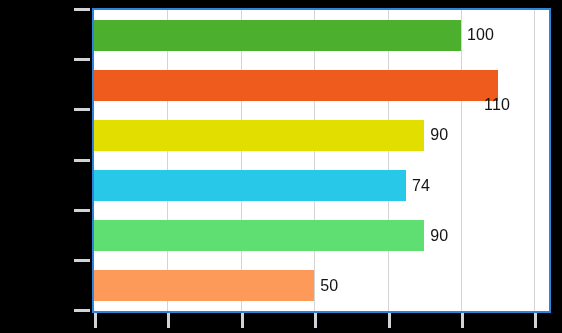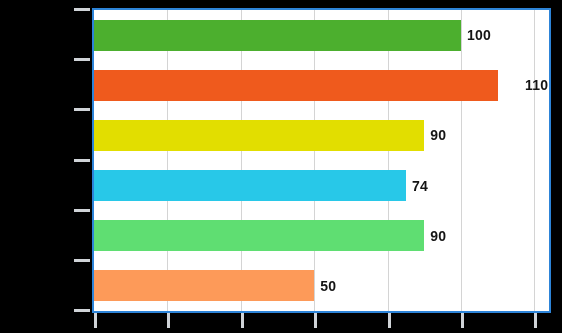--- a/index.html
+++ b/index.html
@@ -77,22 +77,22 @@
   .bar {
     position: absolute;
     left: 0;
     top: 0;
     height: 31px;
   }
   .bar-label {
     position: absolute;
     top: 50%;
     transform: translateY(-50%);
-    font-size: 14px;
-    font-weight: bold;
+    font-size: 16px;
+    font-weight: normal;
     color: #141414;
     white-space: nowrap;
     letter-spacing: 0.2px;
   }
 </style>
 </head>
 <body>
 
 <div id="chart-root">
 
@@ -126,21 +126,21 @@
           <div class="gridline" style="left: 366.935px; background: rgb(212, 212, 212);"></div>
           <div class="gridline" style="left: 440.323px; background: rgb(212, 212, 212);"></div>
         </div>
       <div id="bar-layer">
           <div class="bar-row" style="top: 9.58333px; width: 455px;">
             <div class="bar" style="width: 366.935px; background: rgb(76, 175, 46);"></div>
             <div class="bar-label" style="left: 372.935px; color: rgb(20, 20, 20);">100</div>
           </div>
           <div class="bar-row" style="top: 59.75px; width: 455px;">
             <div class="bar" style="width: 403.629px; background: rgb(239, 90, 29);"></div>
-            <div class="bar-label" style="left: 431px; color: rgb(20, 20, 20);">110</div>
+            <div class="bar-label" style="left: 390px; color: rgb(20, 20, 20); margin-top: 20px;">110</div>
           </div>
           <div class="bar-row" style="top: 109.917px; width: 455px;">
             <div class="bar" style="width: 330.242px; background: rgb(226, 222, 0);"></div>
             <div class="bar-label" style="left: 336.242px; color: rgb(20, 20, 20);">90</div>
           </div>
           <div class="bar-row" style="top: 160.083px; width: 455px;">
             <div class="bar" style="width: 311.895px; background: rgb(40, 200, 232);"></div>
             <div class="bar-label" style="left: 317.895px; color: rgb(20, 20, 20);">74</div>
           </div>
           <div class="bar-row" style="top: 210.25px; width: 455px;">

